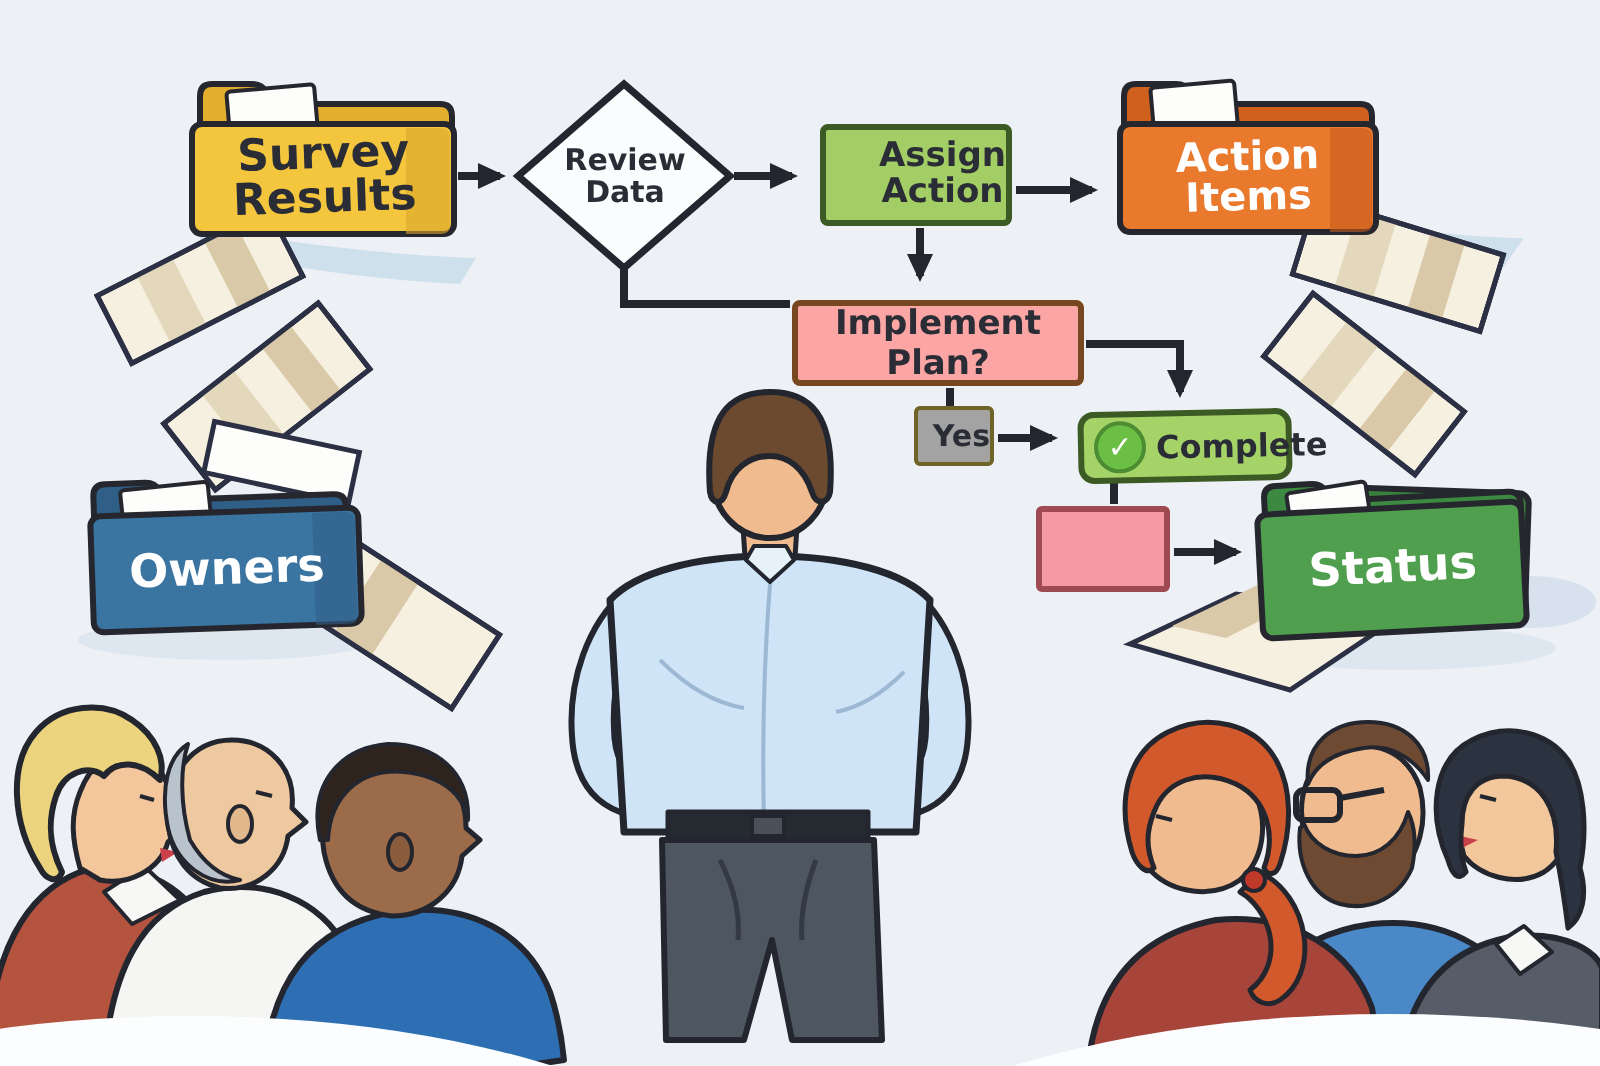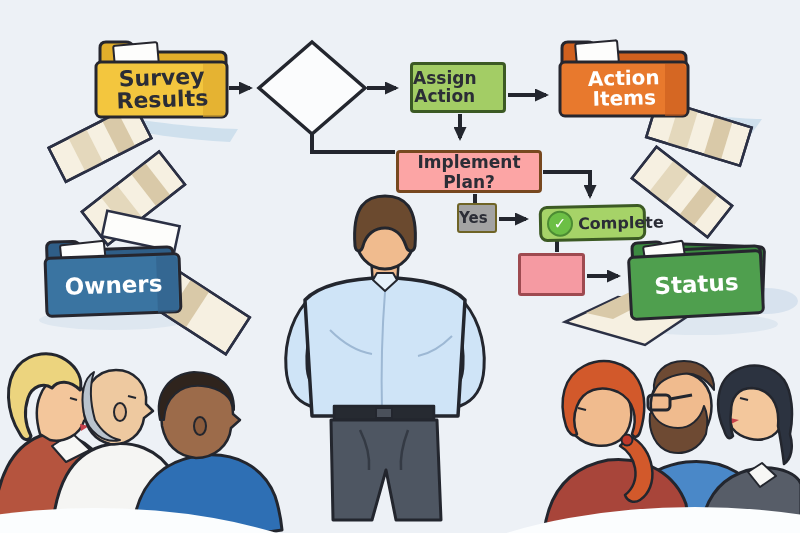--- a/index.html
+++ b/index.html
@@ -5,21 +5,21 @@
   html,body{margin:0;padding:0;background:#dfe3e8;font-family:"DejaVu Sans","Liberation Sans",sans-serif;}
   #stage{position:relative;width:800px;height:533px;overflow:hidden;background:#edf1f6;}
   #art{position:absolute;left:0;top:0;}
   .lbl{position:absolute;display:flex;align-items:center;justify-content:center;
        text-align:center;font-weight:700;pointer-events:none;}
   .lbl span{display:block;line-height:1.02;}
   .dark{color:#2b2d36;}
   .white{color:#ffffff;}
   
   .node{position:absolute;box-sizing:border-box;display:flex;align-items:center;
-        justify-content:flex-start;text-align:center;font-weight:700;color:#2b2d36;}
+        justify-content:flex-end;text-align:center;font-weight:700;color:#2b2d36;}
   #n-assign{left:410px;top:62px;width:96px;height:51px;background:#a3cd65;
             border:3px solid #3c5a24;border-radius:4px;font-size:17px;line-height:1.05;}
   #n-implement{left:396px;top:150px;width:146px;height:43px;background:#fca5a5;
             border:3px solid #77481f;border-radius:4px;font-size:17px;}
   #n-yes{left:457px;top:203px;width:40px;height:30px;background:#a3a3a3;
             border:2.5px solid #6f6426;border-radius:3px;font-size:15px;}
   #n-complete{left:539px;top:205px;width:107px;height:36px;background:#a6d368;
             border:3px solid #3c5a24;border-radius:8px;font-size:16px;
             transform:rotate(-1.2deg);justify-content:flex-start;padding-left:5px;gap:5px;}
   #n-pink{left:518px;top:253px;width:67px;height:43px;background:#f59aa2;
@@ -248,20 +248,26 @@
   <ellipse cx="695" cy="652" rx="330" ry="145" fill="#fbfdfe"></ellipse>
 </svg>
 
 <div class="lbl dark" id="l-survey">
   <div>
         <span>Survey</span>
         <span>Results</span>
       </div>
 </div>
 
+<div class="lbl dark" id="l-review">
+  <div>
+        <span>Review</span>
+        <span>Data</span>
+      </div>
+</div>
 
 <div class="node" id="n-assign">
   <div>
         <span style="display:block">Assign</span>
         <span style="display:block">Action</span>
       </div>
 </div>
 
 <div class="lbl white" id="l-action">
   <div>

